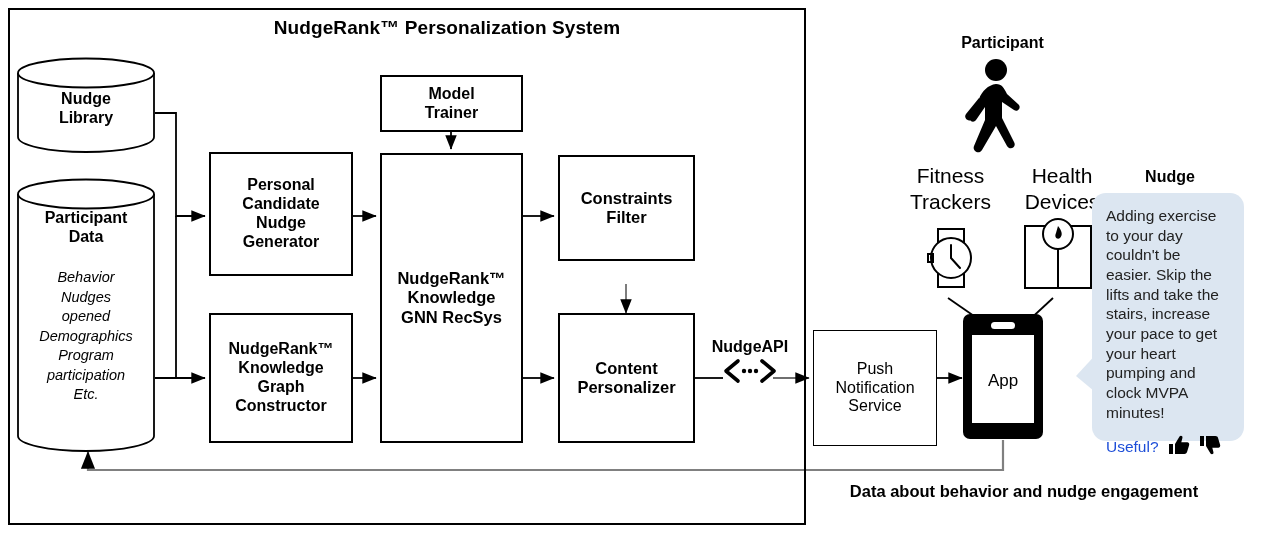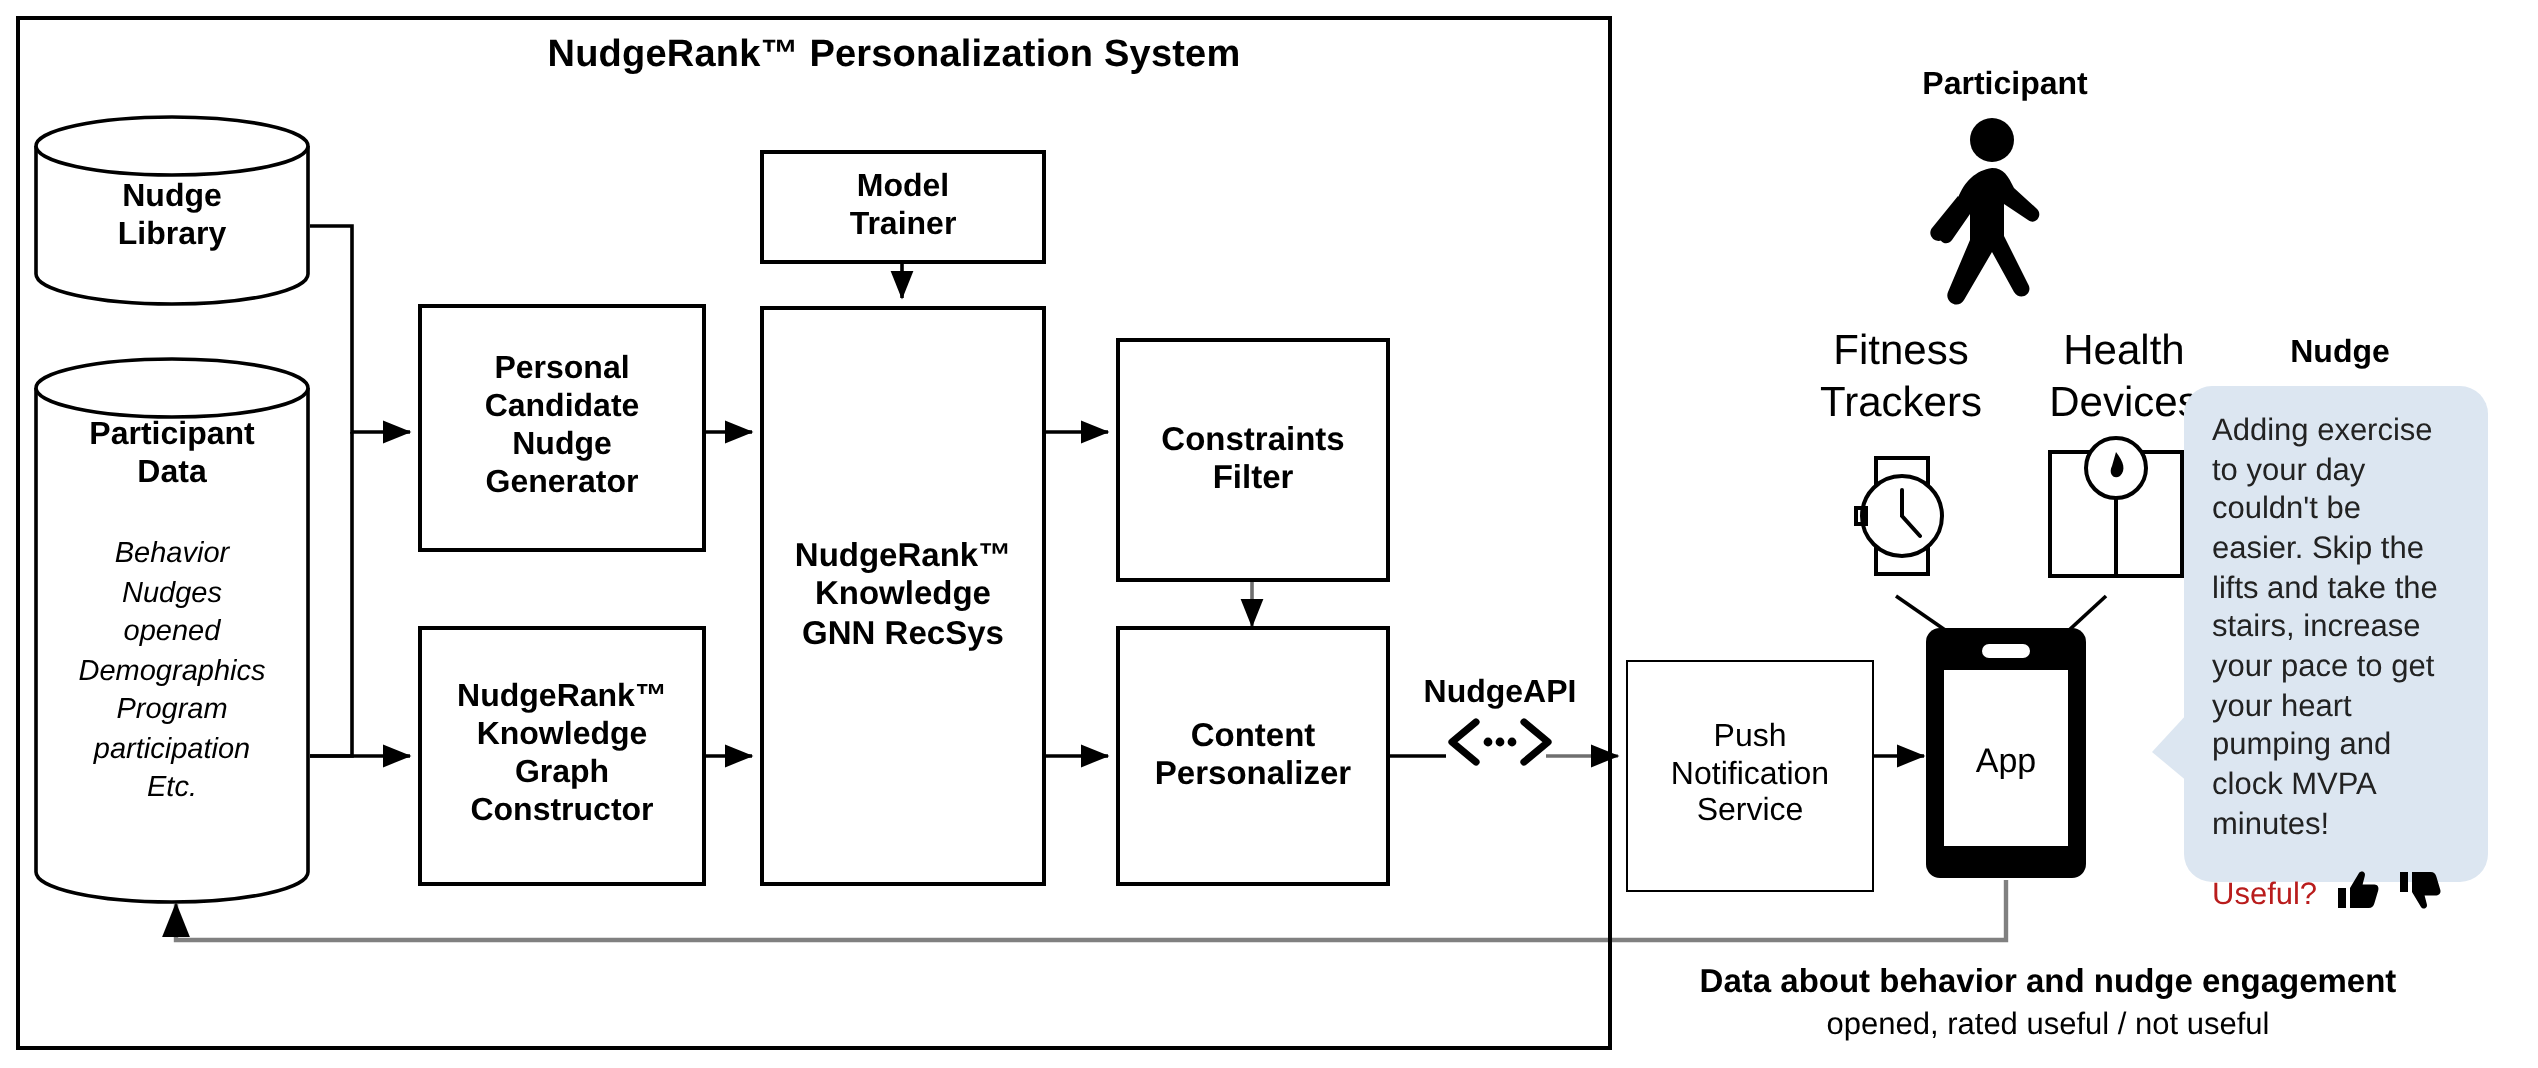--- a/index.html
+++ b/index.html
@@ -12,21 +12,21 @@
   .thinbox .lbl{font-weight:normal;}
   .sys-title{font-weight:bold;font-size:19px;letter-spacing:.1px;}
   .cyl{position:absolute;}
   .cyl svg{display:block;}
   .cyl-text{position:absolute;left:0;right:0;text-align:center;}
   .cyl-title{font-weight:bold;font-size:16px;line-height:1.2;}
   .cyl-sub{font-style:italic;font-size:14.5px;line-height:1.35;}
   svg.lines{position:absolute;left:0;top:0;width:1269px;height:534px;pointer-events:none;}
   .bubble{position:absolute;background:#dce6f1;border-radius:14px;box-sizing:border-box;}
   .bubble-text{font-size:15.5px;line-height:1.27;color:#222;padding:0;}
-  .bubble-useful{font-size:15.5px;color:#b91c1c;display:flex;align-items:center;gap:9px;}
+  .bubble-useful{font-size:15.5px;color:#1d4ed8;display:flex;align-items:center;gap:9px;}
   .lbl-participant{font-weight:bold;font-size:16px;}
   .dev-lbl{font-size:21px;line-height:1.25;text-align:center;}
   .nudge-hdr{font-weight:bold;font-size:16px;text-align:center;}
   .api-lbl{font-weight:bold;font-size:16px;}
   .foot1{font-weight:bold;font-size:16.5px;text-align:center;}
   .foot2{font-size:15.5px;text-align:center;}
   .app-lbl{font-size:17px;}
 </style>
 </head>
 <body>
@@ -133,21 +133,21 @@
   </div>
 
   <div class="box" style="left:380px;top:153px;width:143px;height:290px;">
     <div class="lbl" style="font-size:16.5px;">
       <div>NudgeRank™</div>
       <div>Knowledge</div>
       <div>GNN RecSys</div>
     </div>
   </div>
 
-  <div class="box" style="left:558px;top:169px;width:137px;height:122px;">
+  <div class="box" style="left:558px;top:155px;width:137px;height:106px;">
     <div class="lbl" style="font-size:16.5px;">
       <div>Constraints</div>
       <div>Filter</div>
     </div>
   </div>
 
   <div class="box" style="left:558px;top:313px;width:137px;height:130px;">
     <div class="lbl" style="font-size:16.5px;">
       <div>Content</div>
       <div>Personalizer</div>
@@ -245,15 +245,14 @@
         <svg width="22" height="20" viewBox="0 0 22 20">
           <path d="M1,1 L5,1 L5,11 L1,11 Z" fill="#000"></path>
           <path d="M7,11 L11.5,18.5 C12.6,20 15,19.2 14.4,17 L13.3,12.7 L19.2,12.7 C20.8,12.7 21.6,11.3 21.1,9.8
                    L19.2,3.4 C18.8,1.8 17.9,1 16.4,1 L7,1 Z" fill="#000"></path>
         </svg>
       </span>
     </div>
   </div>
 
   <div class="abs foot1" style="left:800px;top:482px;width:448px;">Data about behavior and nudge engagement</div>
-  <div class="abs foot2" style="left:800px;top:504px;width:448px;">opened, rated useful / not useful</div>
 
 </div>
 
 </body></html>

